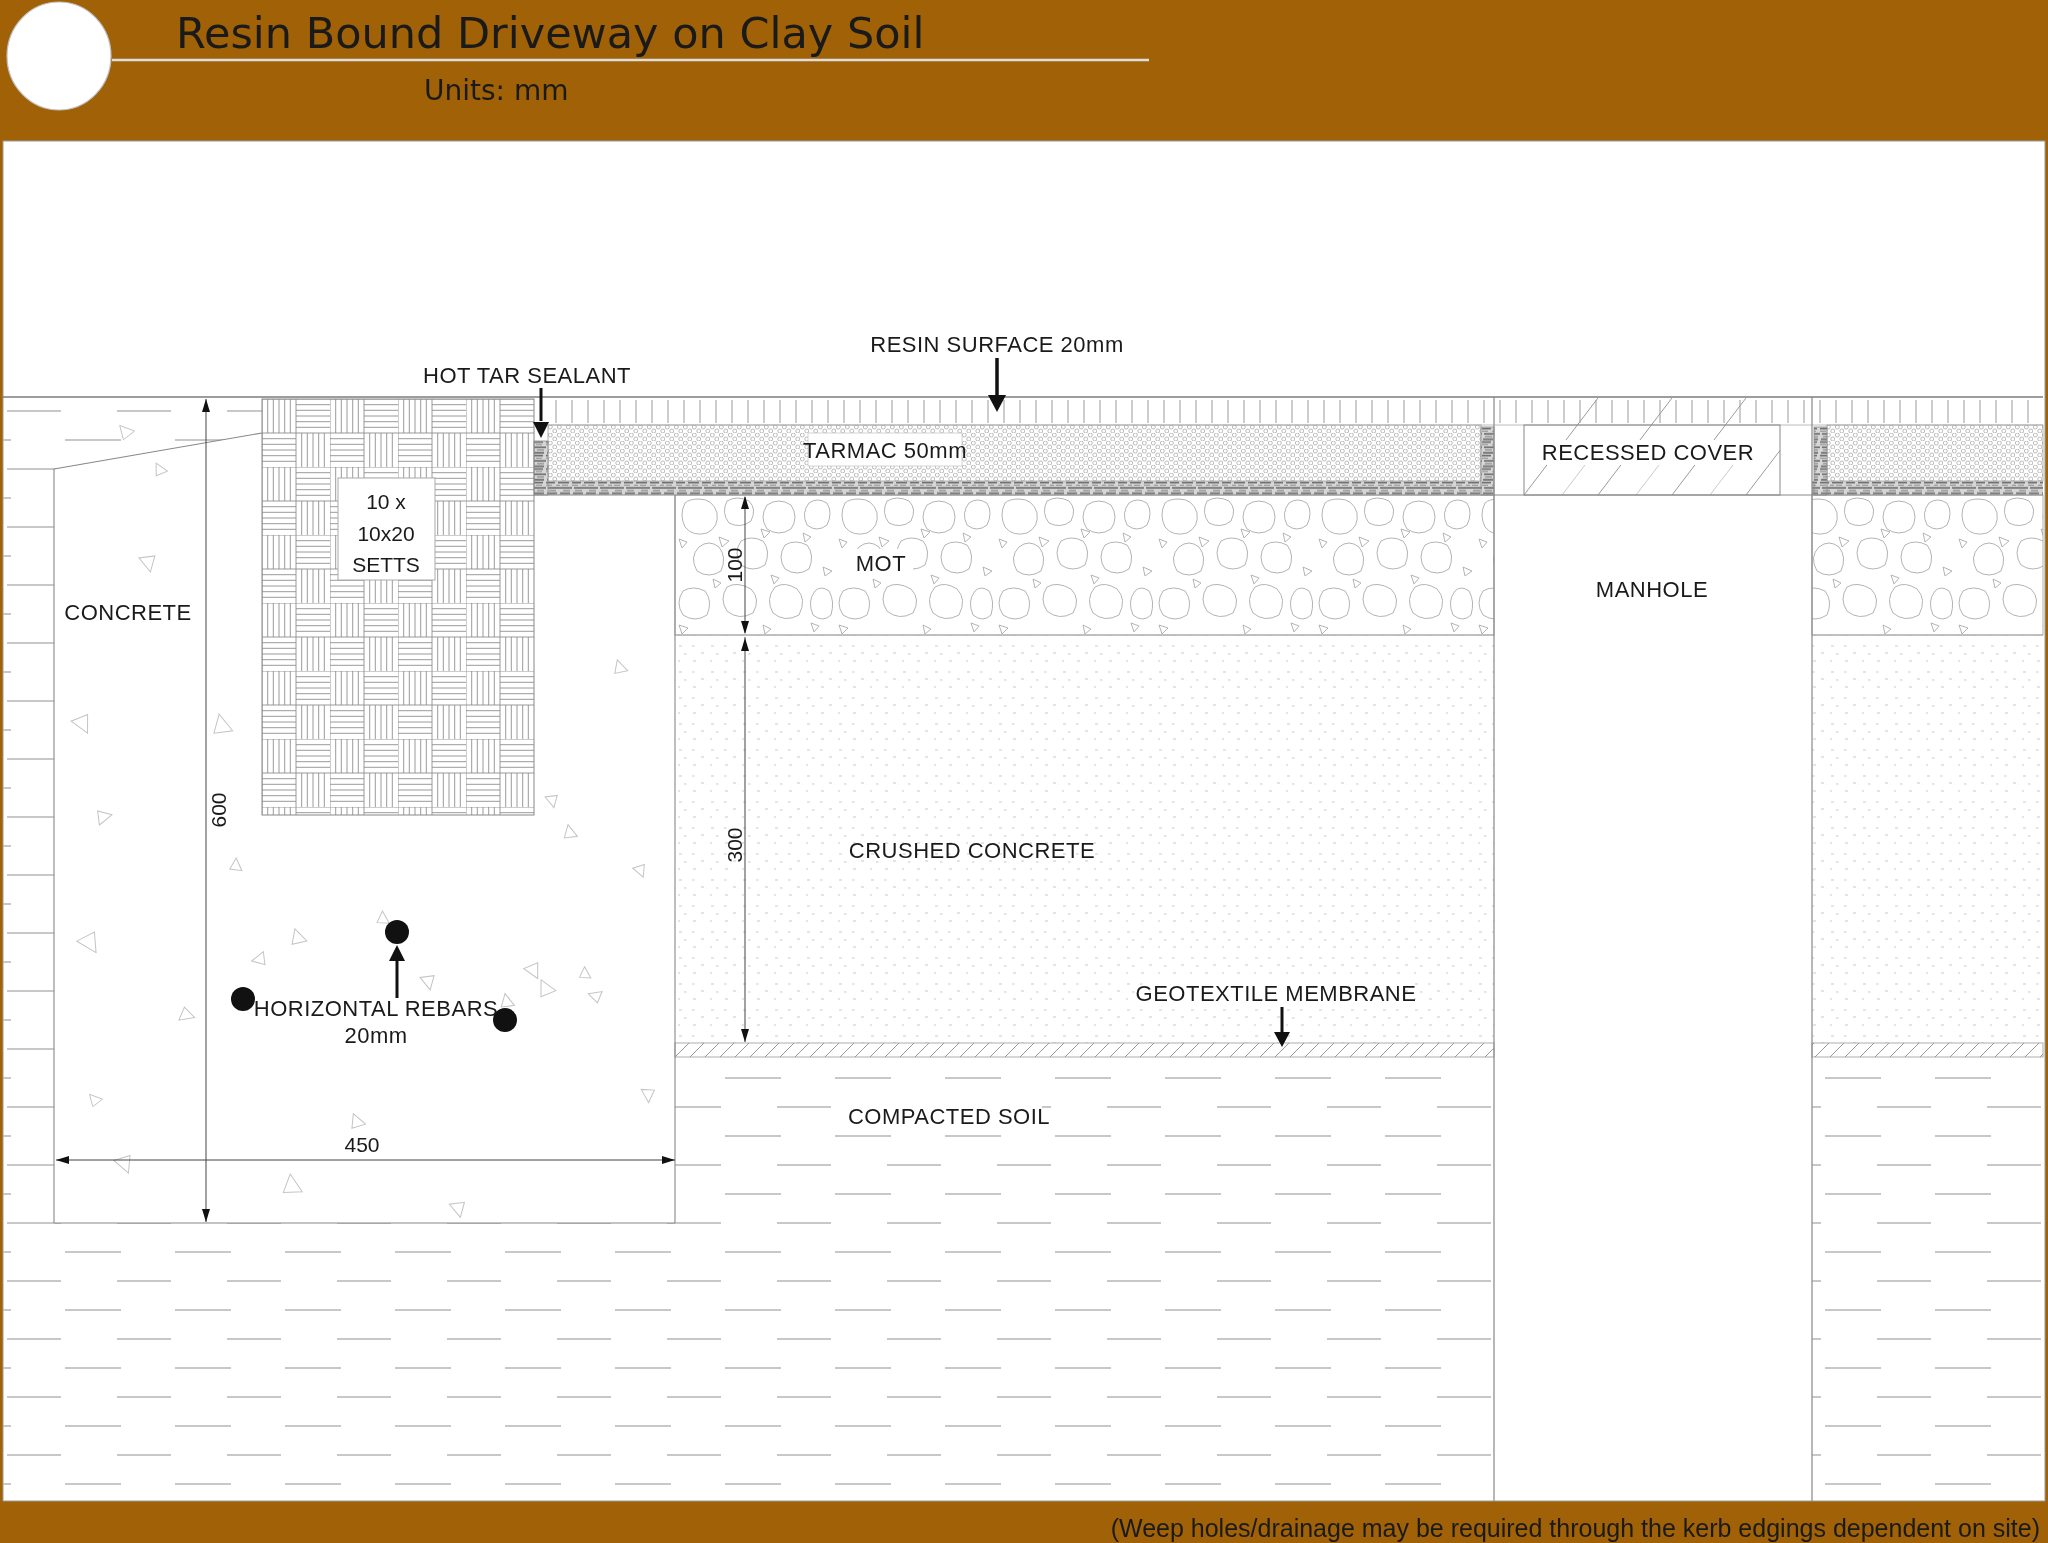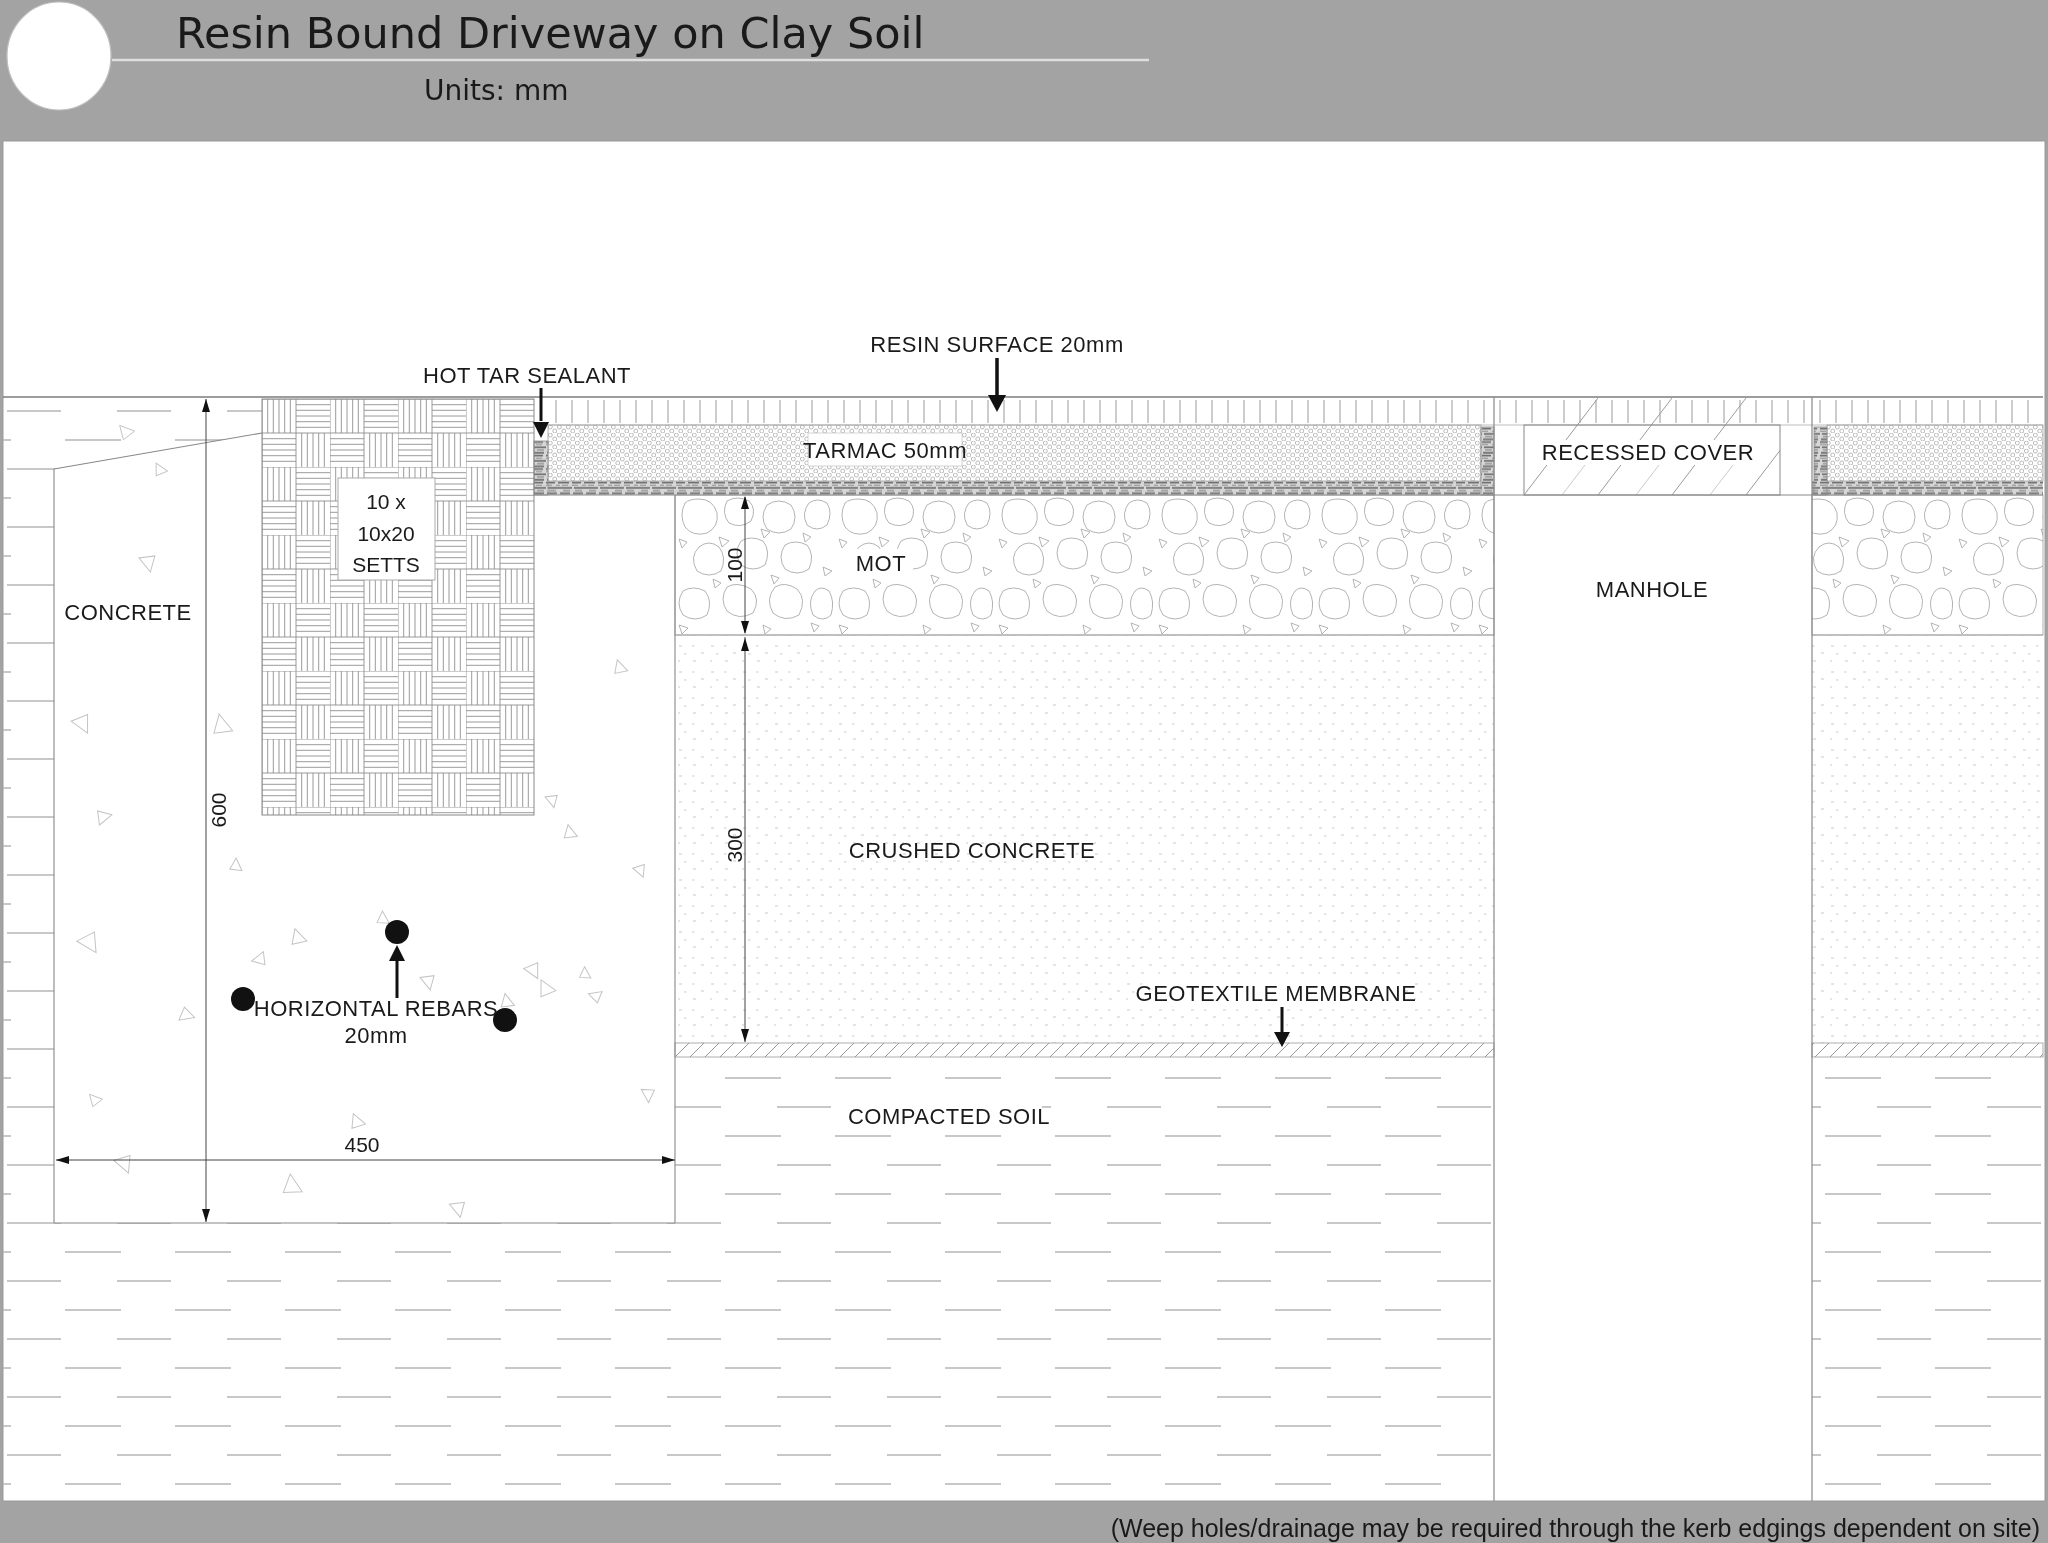--- a/index.html
+++ b/index.html
@@ -1,16 +1,16 @@
 <!DOCTYPE html>
 <html><head>
 <meta charset="utf-8">
 <style>
   html,body{margin:0;padding:0;background:#ffffff;}
-  .page{width:2048px;height:1543px;position:relative;background:#a3a3a3;overflow:hidden;}
+  .page{width:2048px;height:1543px;position:relative;background:#a16207;overflow:hidden;}
   svg{display:block;}
   text{font-family:"Liberation Sans",sans-serif;fill:#1a1a1a;}
   .title-text{font-family:"DejaVu Sans",sans-serif;font-size:43px;}
   .units-text{font-family:"DejaVu Sans",sans-serif;font-size:28px;}
   .lbl{font-size:22px;letter-spacing:0.5px;}
   .lbl-sm{font-size:21px;}
   .dim{font-size:21px;}
   .foot{font-size:25px;}
 </style>
 </head>

